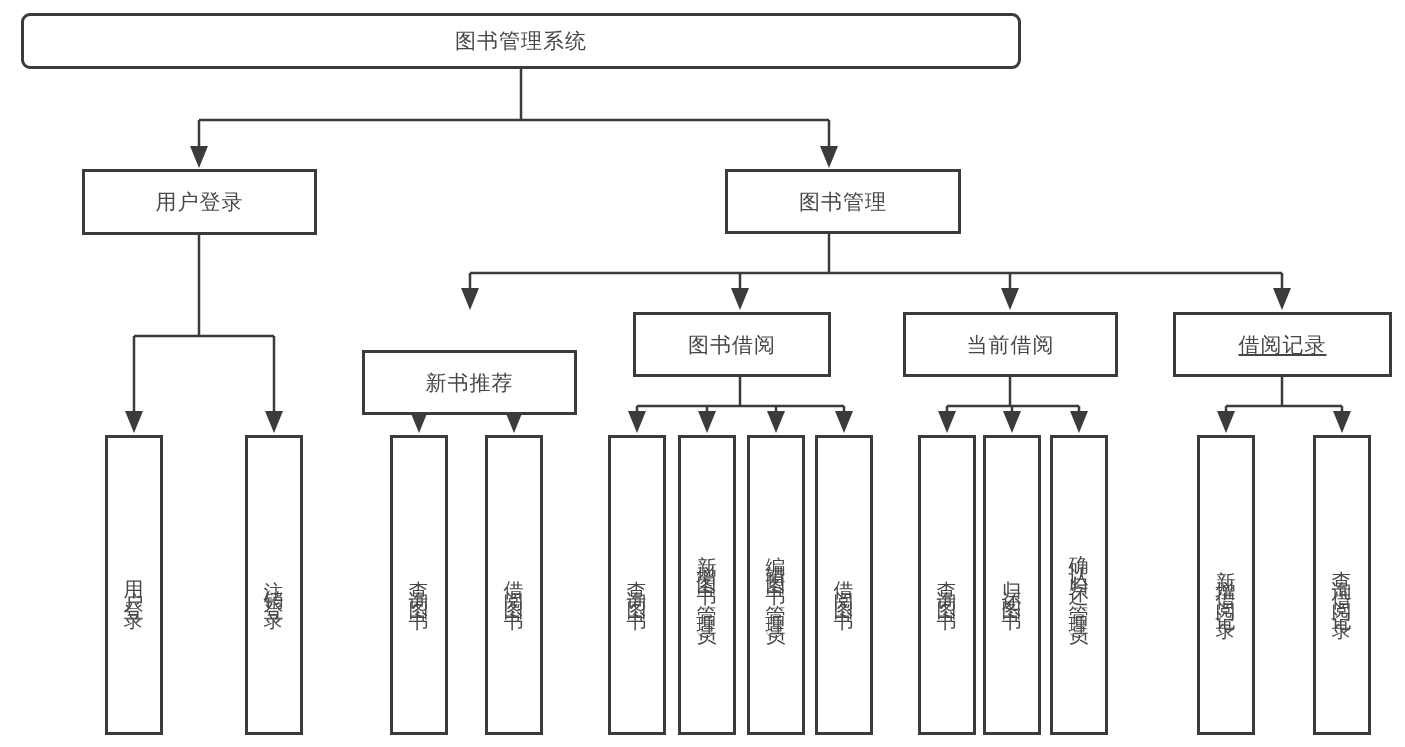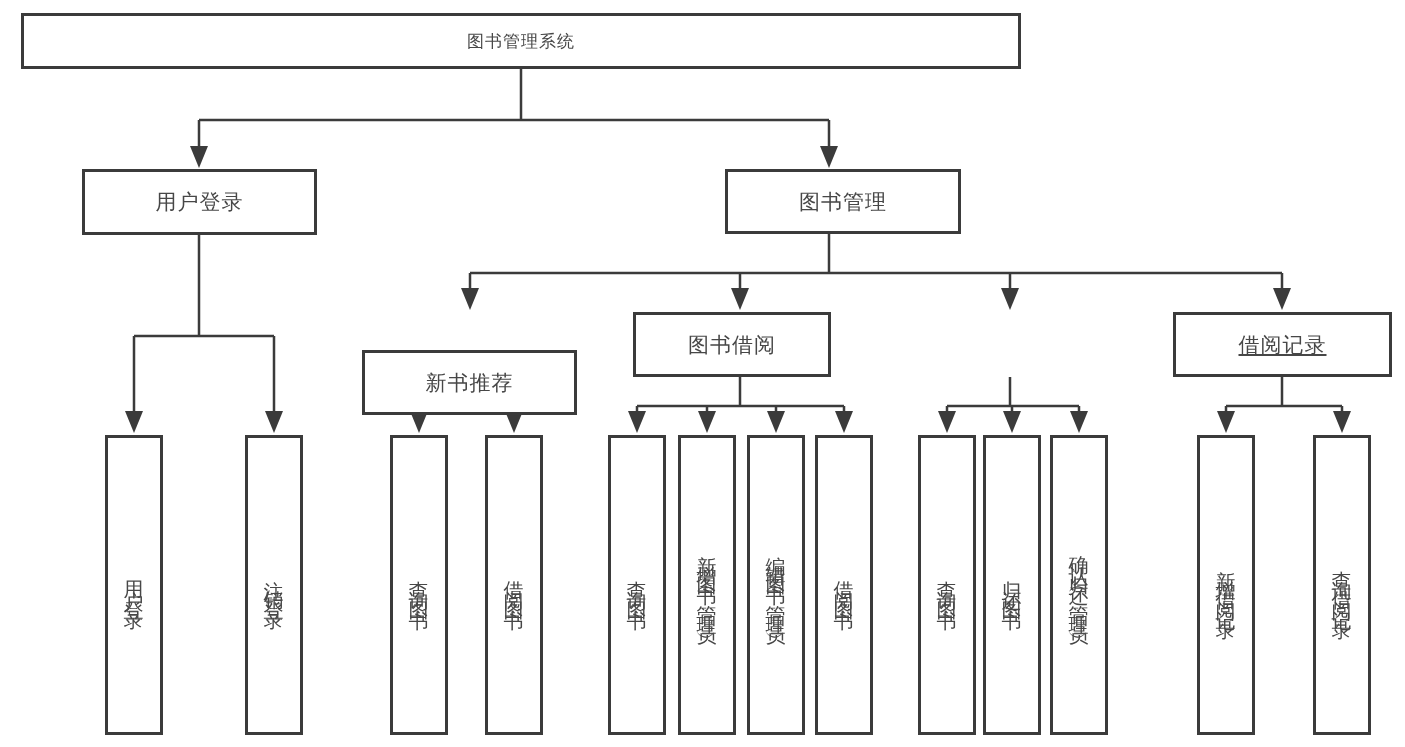--- a/index.html
+++ b/index.html
@@ -18,21 +18,21 @@
   }
   .edges{position:absolute;left:0;top:0;width:1405px;height:747px;pointer-events:none;}
   .edges path{fill:none;stroke:var(--line);stroke-width:2.5;}
   .edges polygon{fill:var(--line);stroke:none;}
   .node{
     position:absolute;box-sizing:border-box;
     background:#fff;border:3px solid var(--line);
     display:flex;align-items:center;justify-content:center;
   }
   .hbox{font-size:21px;letter-spacing:1px;}
-  .root{font-size:17px;}
+  .root{font-size:21px;border-radius:9px;}
   .vbox{width:58px;height:300px;top:435px;}
   .vbox .vtext{
     writing-mode:vertical-rl;
     text-orientation:mixed;
     font-size:20px;
     letter-spacing:10px;
     line-height:1;
     white-space:nowrap;
   }
   .watermark{
@@ -102,20 +102,23 @@
   <div class="node hbox" style="left:725px;top:169px;width:236px;height:65px;">
     <span>图书管理</span>
   </div>
 
   <div class="node hbox" style="left:362px;top:312px;width:215px;height:65px;margin-top:38px;">
     <span>新书推荐</span>
   </div>
   <div class="node hbox" style="left:633px;top:312px;width:198px;height:65px;">
     <span>图书借阅</span>
   </div>
+  <div class="node hbox" style="left:903px;top:312px;width:215px;height:65px;">
+    <span>当前借阅</span>
+  </div>
   <div class="node hbox" style="left:1173px;top:312px;width:219px;height:65px;text-decoration:underline;">
     <span>借阅记录</span>
   </div>
 
   <div class="node vbox" style="left:105px;">
     <span class="vtext">用户登录</span>
   </div>
   <div class="node vbox" style="left:245px;">
     <span class="vtext">注销登录</span>
   </div>

